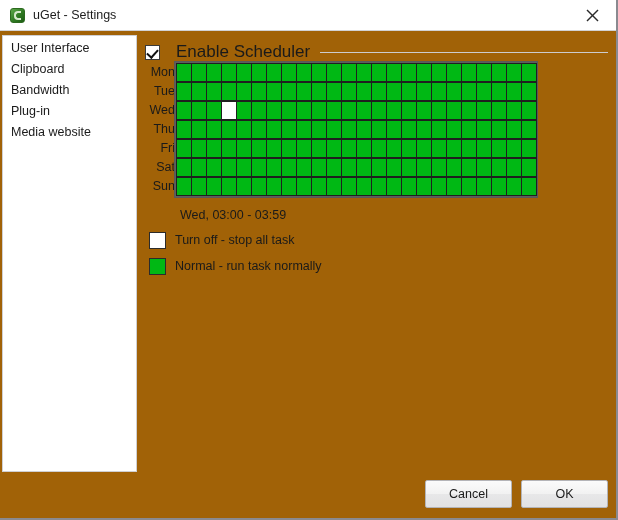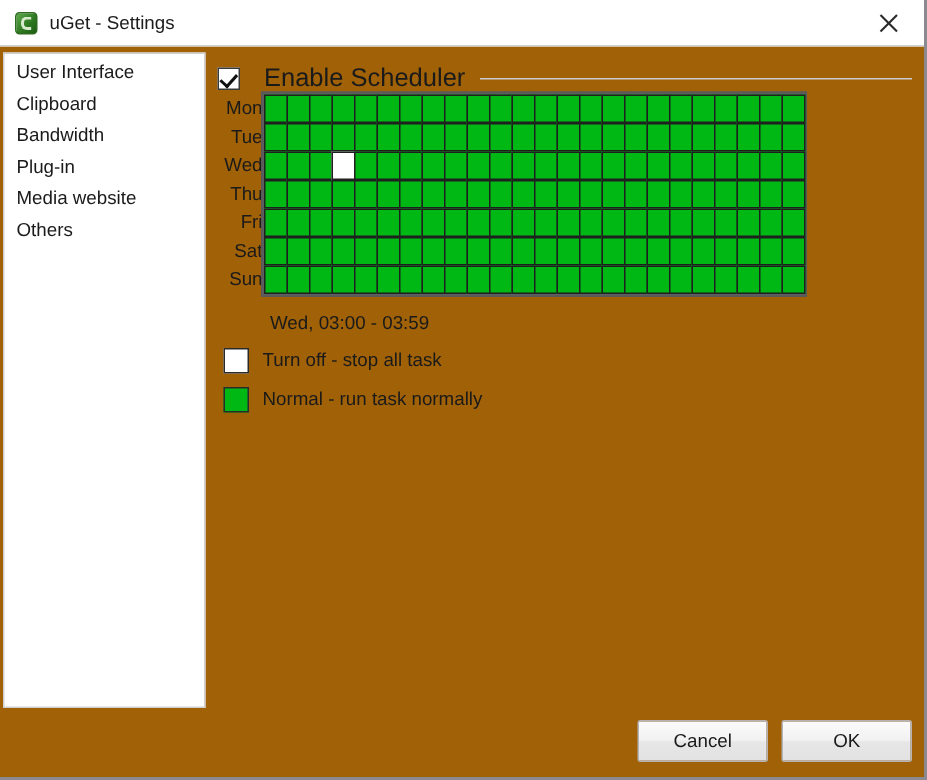--- a/index.html
+++ b/index.html
@@ -262,21 +262,20 @@
       </svg>
     </div>
   </div>
 
   <div id="sidebar">
       <div class="side-item">User Interface</div>
       <div class="side-item">Clipboard</div>
       <div class="side-item">Bandwidth</div>
       <div class="side-item">Plug-in</div>
       <div class="side-item">Media website</div>
-      <div class="side-item">Others</div>
     </div>
 
   <div id="panel">
 
     <div id="enable-row">
       <div class="chk checked"></div>
       <div id="enable-label">Enable Scheduler</div>
       <div id="enable-sep"></div>
     </div>
 

